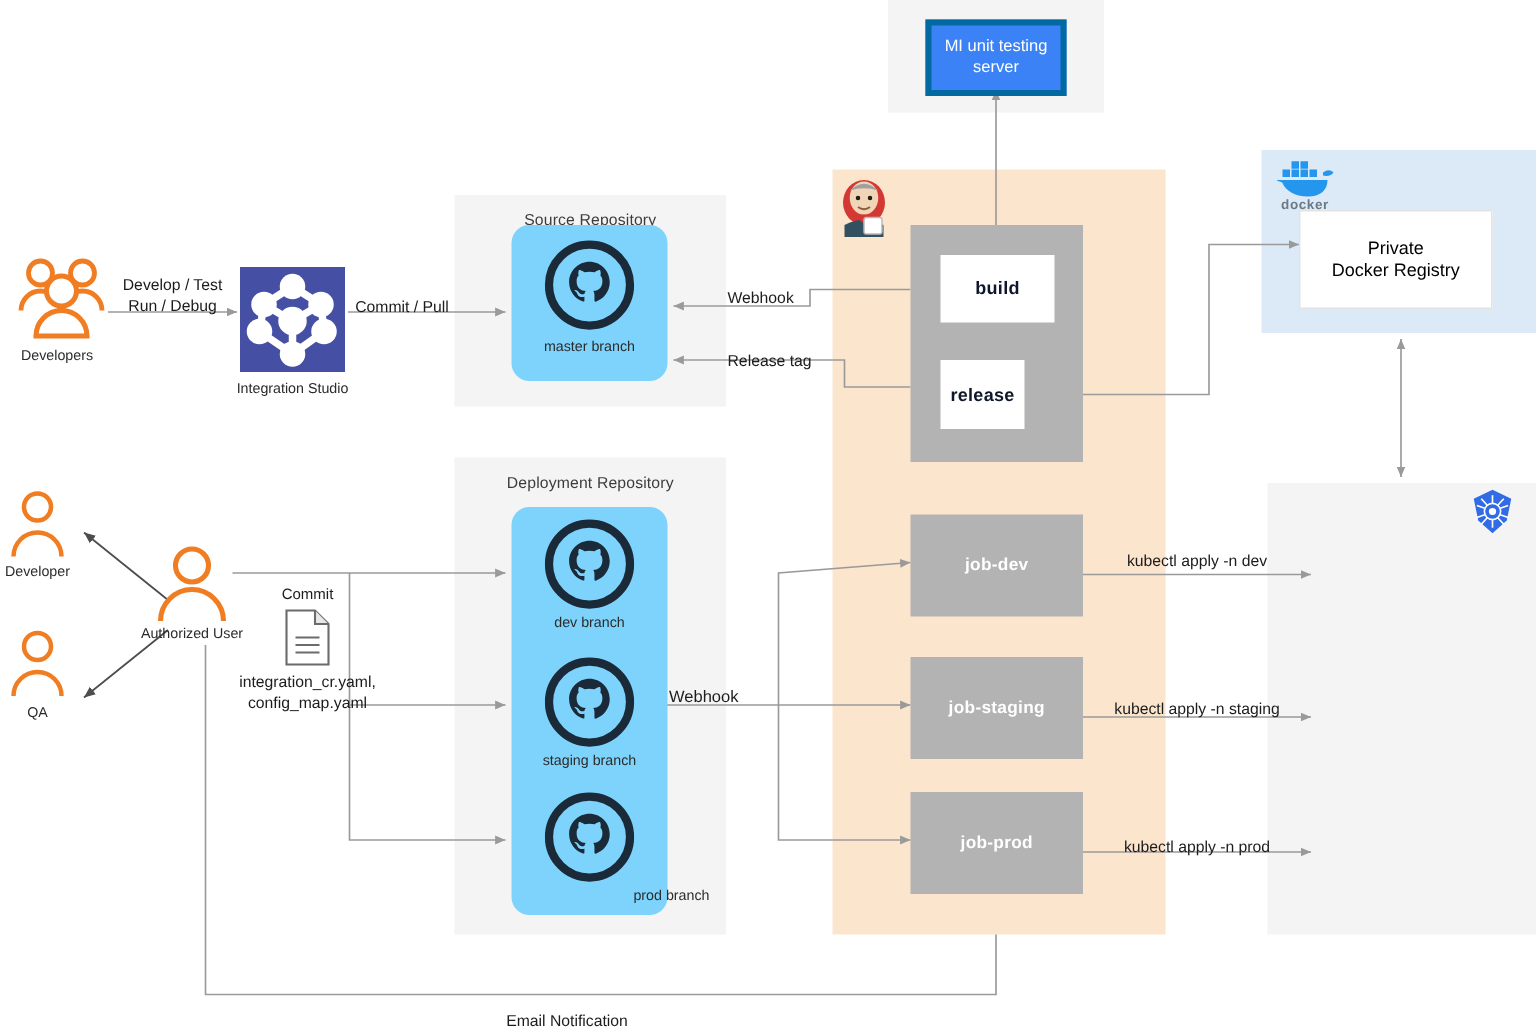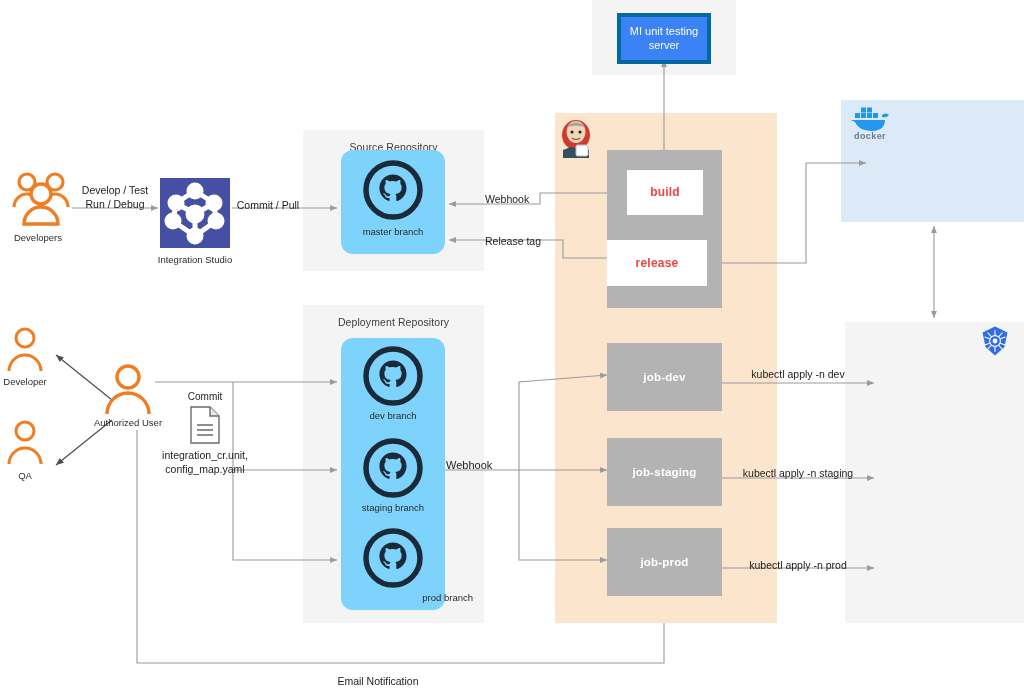--- a/index.html
+++ b/index.html
@@ -35,21 +35,21 @@
   }
   .box-grey{
     background:#b3b3b3;color:#ffffff;
     font-size:11.5px;font-weight:bold;letter-spacing:.2px;
   }
   .box-white{
     background:#ffffff;border:1px solid #e3e3e3;
     color:#000000;font-size:12px;
   }
   .box-white-orange{
-    background:#ffffff;color:#ef4444;
+    background:#ffffff;color:#0f172a;
     font-size:12px;font-weight:bold;letter-spacing:.2px;
   }
   .card-white{
     position:absolute;background:#7dd3fc;border-radius:12px;
   }
   
   .lbl{
     position:absolute;font-size:10.5px;color:#1c1c1c;
     white-space:nowrap;line-height:1.35;
   }
@@ -265,21 +265,21 @@
       <circle cx="14" cy="16" r="1.5" fill="#1d1d1d"></circle>
       <circle cx="22" cy="16" r="1.5" fill="#1d1d1d"></circle>
       <path d="M14,22 q4,3 8,0" stroke="#8a5a3b" stroke-width="1.2" fill="none"></path>
       <path d="M18,27 l-4,3 l4,3 l4,-3 z" fill="#d33833"></path>
       <rect x="18" y="29" width="12" height="11" rx="1.5" fill="#ffffff" stroke="#b9b9b9" stroke-width="1"></rect>
     </svg>
   </div>
 
   <div class="box box-grey" style="left:607px;top:150px;width:115px;height:158px;background:#b3b3b3;"></div>
   <div class="box box-white-orange" style="left:627px;top:170px;width:76px;height:45px;">build</div>
-  <div class="box box-white-orange" style="left:607px;top:240px;width:100px;height:46px;">release</div>
+  <div class="box box-white-orange" style="left:627px;top:240px;width:56px;height:46px;">release</div>
 
   <div class="box box-grey" style="left:607px;top:343px;width:115px;height:68px;">job-dev</div>
   <div class="box box-grey" style="left:607px;top:438px;width:115px;height:68px;">job-staging</div>
   <div class="box box-grey" style="left:607px;top:528px;width:115px;height:68px;">job-prod</div>
 
   <div class="abs" style="left:849px;top:105px;width:42px;height:34px;">
     <svg viewBox="0 0 42 34" width="42" height="34">
       <g fill="#2496ed">
         <rect x="12" y="8" width="5" height="5"></rect>
         <rect x="18" y="8" width="5" height="5"></rect>
@@ -287,20 +287,24 @@
         <rect x="12" y="2.5" width="5" height="5"></rect>
         <rect x="18" y="2.5" width="5" height="5"></rect>
         <rect x="6" y="8" width="5" height="5"></rect>
         <path d="M2,15 h34 c0,7 -5,11 -13,11 c-9,0 -15,-4 -17,-9 c-1,-1 -3,-1 -4,-2 z"></path>
         <path d="M33,10 q4,-3 7,0 q-2,3 -7,2 z"></path>
       </g>
     </svg>
   </div>
   <div class="abs" style="left:846px;top:131px;width:48px;font-size:9px;color:#6a7b86;font-weight:bold;letter-spacing:.4px;text-align:center;">docker</div>
 
+  <div class="box box-white" style="left:866px;top:140px;width:129px;height:66px;flex-direction:column;">
+    <span>Private</span>
+    <span>Docker Registry</span>
+  </div>
 
   <div class="abs" style="left:979px;top:325px;width:32px;height:32px;">
     <svg viewBox="0 0 32 32" width="32" height="32">
       <path d="M16,1.5 L28.5,7.5 L25.5,22 L16,30.5 L6.5,22 L3.5,7.5 z" fill="#326ce5"></path>
       <g stroke="#ffffff" stroke-width="1.1" fill="none">
         <circle cx="16" cy="16" r="5.4"></circle>
         <path d="M16,5.2 L16,10.6 M16,21.4 L16,26.8
                  M5.6,12 L10.8,13.8 M21.2,18.2 L26.4,20
                  M26.4,12 L21.2,13.8 M10.8,18.2 L5.6,20
                  M8.5,24.5 L12.5,20.2 M19.5,11.8 L23.5,7.5
@@ -328,21 +332,21 @@
   <div class="abs" style="left:190px;top:406px;width:30px;height:38px;">
     <svg viewBox="0 0 30 38" width="30" height="38">
       <path d="M1,1 L20,1 L29,10 L29,37 L1,37 z" fill="#ffffff" stroke="#6b6b6b" stroke-width="1.4"></path>
       <path d="M20,1 L20,10 L29,10" fill="#e8e8e8" stroke="#6b6b6b" stroke-width="1.4"></path>
       <g stroke="#6b6b6b" stroke-width="1.4">
         <path d="M7,19 L23,19 M7,24 L23,24 M7,29 L23,29"></path>
       </g>
     </svg>
   </div>
   <div class="lbl lbl-c" style="left:205px;top:448px;text-align:center;">
-    <div>integration_cr.unit,</div>
+    <div>integration_cr.yaml,</div>
     <div>config_map.yaml</div>
   </div>
 
   <div class="lbl lbl-c" style="left:798px;top:367px;">kubectl apply -n dev</div>
   <div class="lbl lbl-c" style="left:798px;top:466px;">kubectl apply -n staging</div>
   <div class="lbl lbl-c" style="left:798px;top:558px;">kubectl apply -n prod</div>
 
   <div class="lbl lbl-c" style="left:378px;top:674px;">Email Notification</div>
 
 </div>

